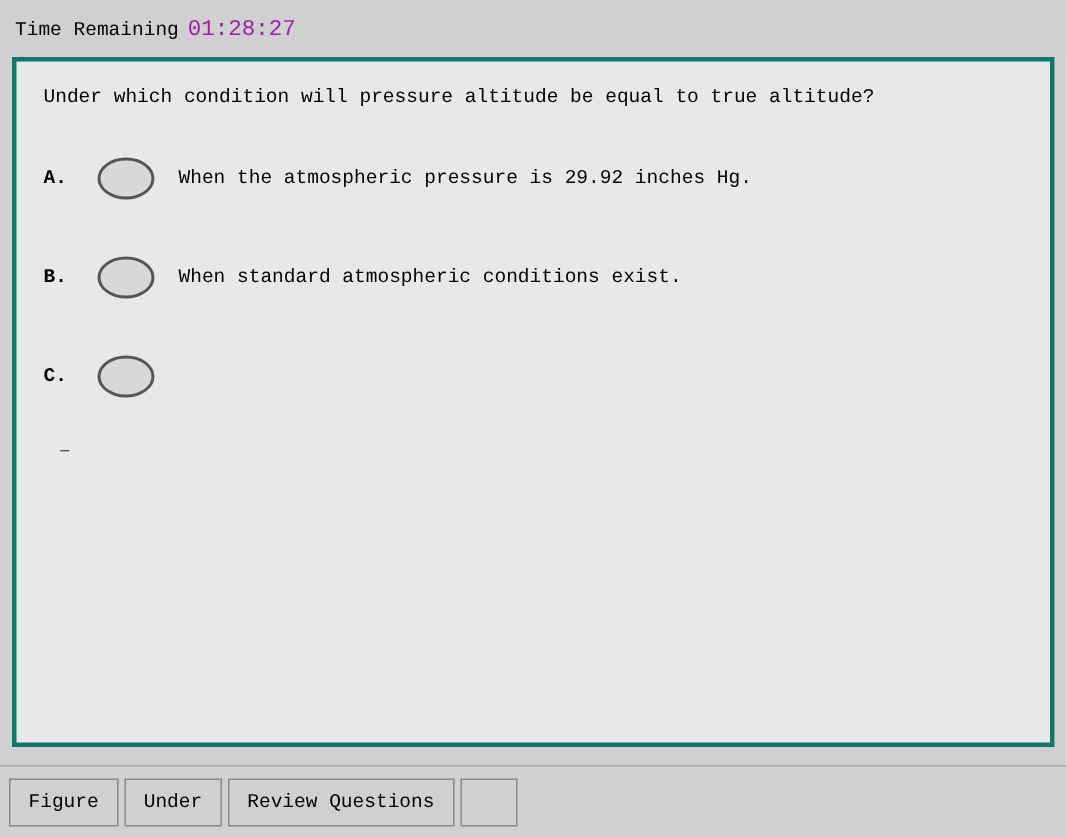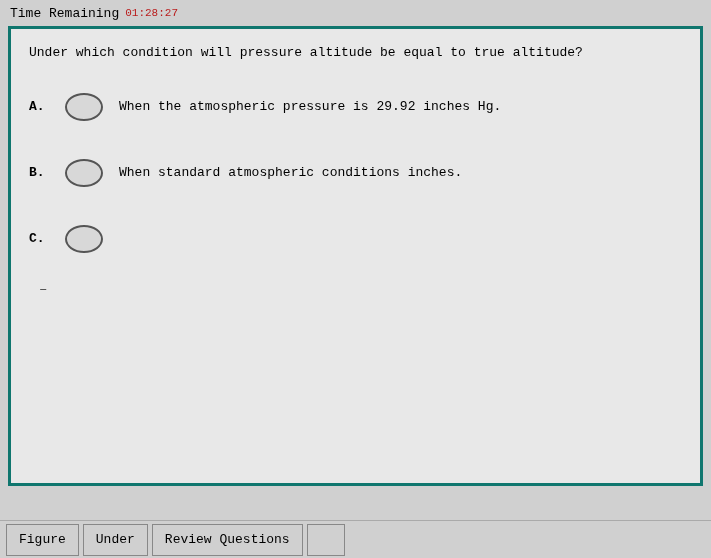--- a/index.html
+++ b/index.html
@@ -16,32 +16,32 @@
       font-size: 13px;
       overflow: hidden;
     }
 
     .header-bar {
       background: #d0d0d0;
       padding: 4px 10px;
       display: flex;
       align-items: center;
       gap: 6px;
-      height: 26px;
+      height: 38px;
     }
 
     .header-label {
       font-size: 13px;
       color: #000;
       font-weight: normal;
     }
 
     .timer {
-      font-size: 11px;
-      color: #b91c1c;
+      font-size: 15px;
+      color: #a21caf;
     }
 
     .question-container {
       margin: 0 8px;
       background: #e8e8e8;
       border: 3px solid #0f766e;
       padding: 14px 18px 18px 18px;
       min-height: 460px;
     }
 
@@ -87,21 +87,21 @@
       color: #555;
       padding-left: 10px;
       margin-top: -10px;
     }
 
     .footer-bar {
       position: absolute;
       bottom: 0;
       left: 0;
       width: 711px;
-      height: 38px;
+      height: 48px;
       background: #d0d0d0;
       border-top: 1px solid #aaa;
       display: flex;
       align-items: center;
       padding: 4px 6px;
       gap: 4px;
       margin-top: 20px;
     }
 
     .footer-btn {
@@ -139,21 +139,21 @@
 
   <div class="answer-option">
     <span class="option-label">A.</span>
     <div class="radio-oval"></div>
     <span class="option-text">When the atmospheric pressure is 29.92 inches Hg.</span>
   </div>
 
   <div class="answer-option">
     <span class="option-label">B.</span>
     <div class="radio-oval"></div>
-    <span class="option-text">When standard atmospheric conditions inches.</span>
+    <span class="option-text">When standard atmospheric conditions exist.</span>
   </div>
 
   <div class="answer-option">
     <span class="option-label">C.</span>
     <div class="radio-oval"></div>
   </div>
 
   <div class="dash-row">–</div>
 </div>
 

